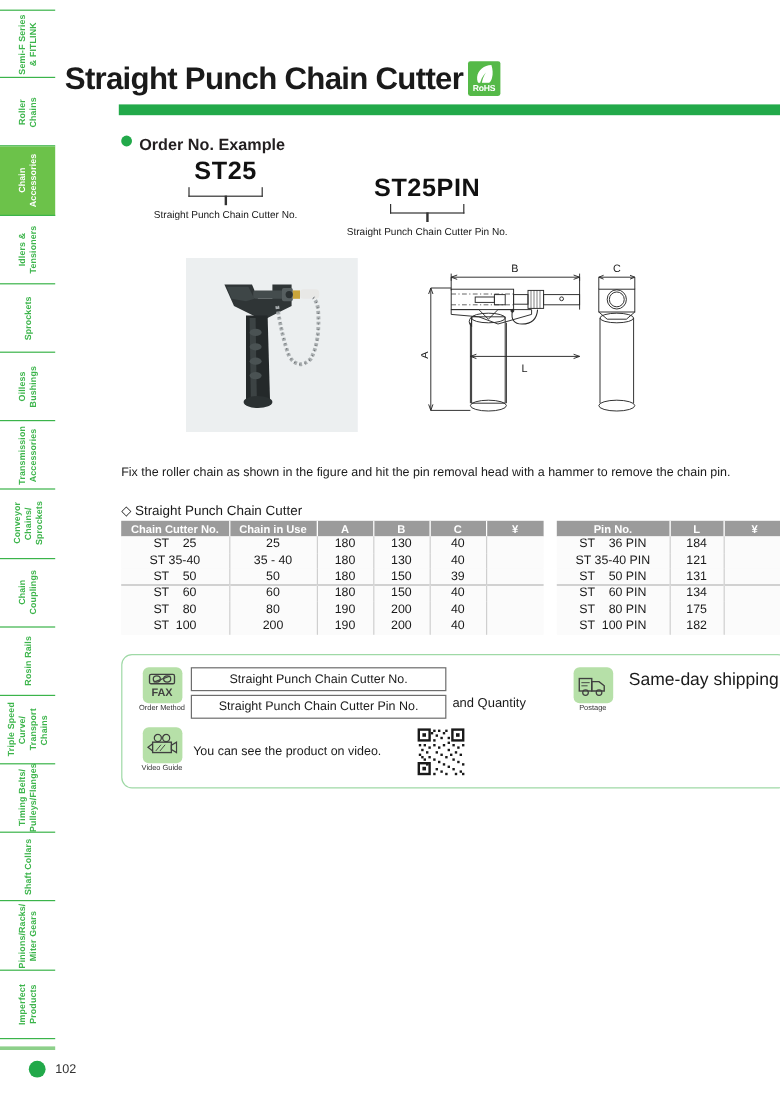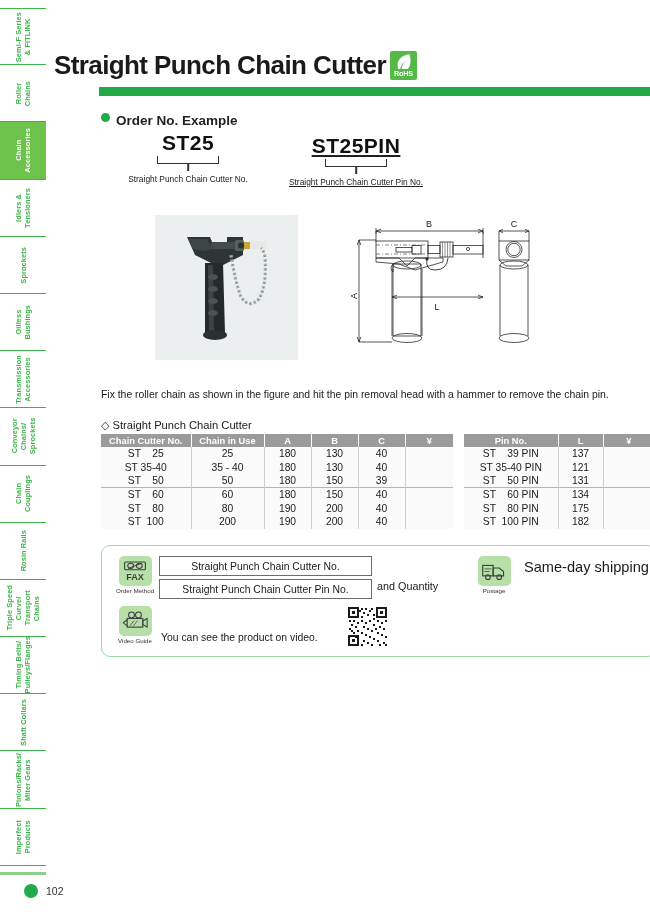--- a/index.html
+++ b/index.html
@@ -181,21 +181,21 @@
     font-size: 10.4px; color: #1a1a1a; background:#fff;
   }
   .order-field + .order-field { margin-top: 3px; }
   #and-quantity {
     position: absolute; left: 275px; top: 34px;
     font-size: 10.8px; color: #1a1a1a;
   }
 
   #row-video { position: absolute; left: 11px; top: 60px; display: flex; align-items: flex-start; }
   #video-text {
-    margin-left: 4px; margin-top: 26px; font-size: 10.4px; color: #1a1a1a;
+    margin-left: 4px; margin-top: 15px; font-size: 10.4px; color: #1a1a1a;
   }
   #qr-code {
     position: absolute; left: 245px; top: 60px;
     width: 41px; height: 41px;
   }
 
   #row-postage { position: absolute; left: 370px; top: 10px; display: flex; align-items: flex-start; }
   #postage-text {
     margin-left: 8px; margin-top: 3px; font-size: 14.6px; color: #1a1a1a;
   }
@@ -296,21 +296,21 @@
       <span class="bullet"></span>
       <span class="lbl">Order No. Example</span>
     </div>
 
     <div class="order-code-block" id="order-code-0" style="left:62px; top:131px; width:160px;">
       <div class="code">ST25</div>
       <div class="bracket" style="width:62px;"></div>
       <div class="caption">Straight Punch Chain Cutter No.</div>
     </div>
 
-    <div class="order-code-block" id="order-code-1" style="left:195px; top:134px; width:230px;text-decoration:underline;">
+    <div class="order-code-block" id="order-code-1" style="left:195px; top:145px; width:230px;">
       <div class="code">ST25PIN</div>
       <div class="bracket" style="width:62px;"></div>
       <div class="caption">Straight Punch Chain Cutter Pin No.</div>
     </div>
 
     <div id="product-photo">
       <svg viewBox="0 0 143 145" width="143" height="145">
         <rect width="143" height="145" fill="#eceff0"></rect>
 
         <path d="M32 22 L55 22 L60 34 L72 34 L72 22 L88 22 L88 40 L72 48 L64 52 L56 48 L40 40 Z" fill="#2f3536"></path>
@@ -491,22 +491,22 @@
     <table class="spec" id="table-right">
       <thead>
           <tr>
             <th style="width: 94px;">Pin No.</th>
             <th style="width: 45px;">L</th>
             <th style="width: 51px;">¥</th>
           </tr>
         </thead>
       <tbody>
           <tr>
-            <td>ST    39 PIN</td>
-            <td>137</td>
+            <td>ST    36 PIN</td>
+            <td>184</td>
             <td></td>
           </tr>
           <tr>
             <td>ST 35-40 PIN</td>
             <td>121</td>
             <td></td>
           </tr>
           <tr>
             <td>ST    50 PIN</td>
             <td>131</td>

